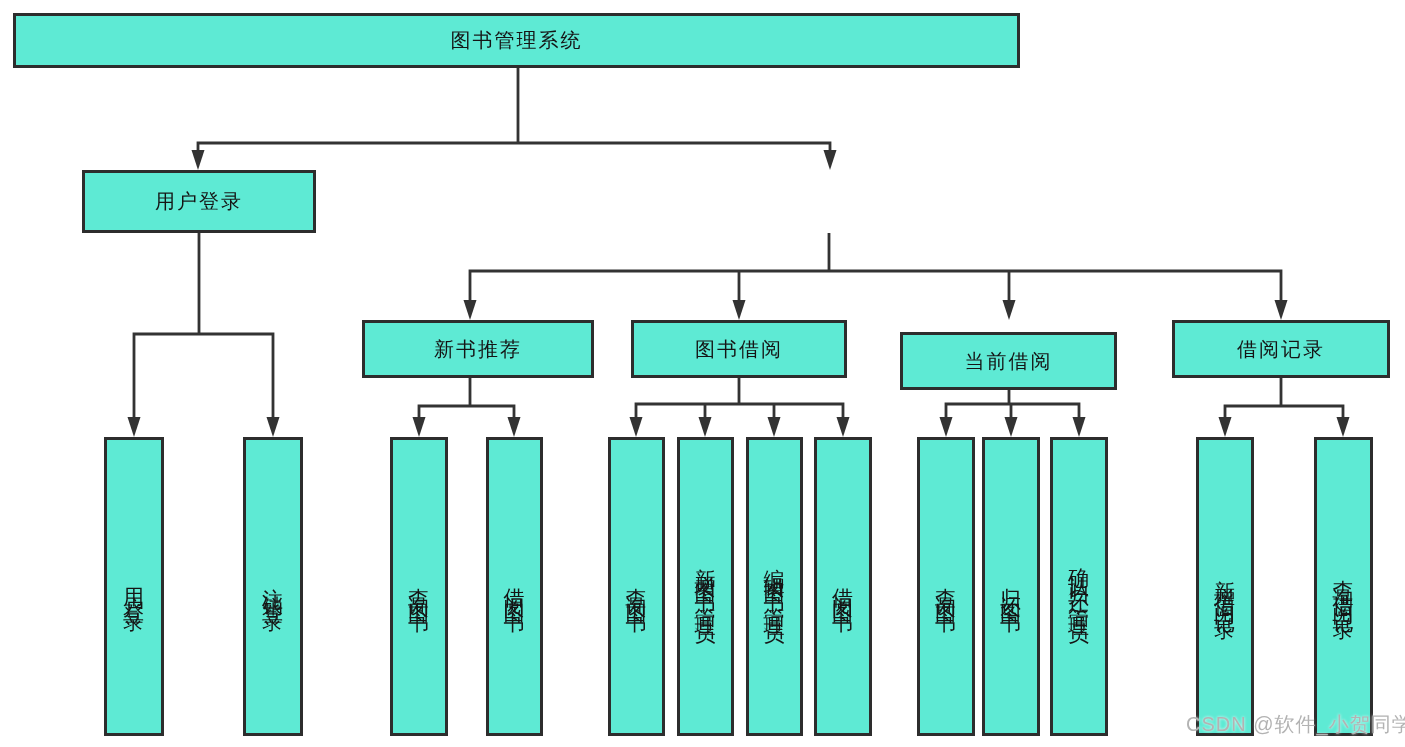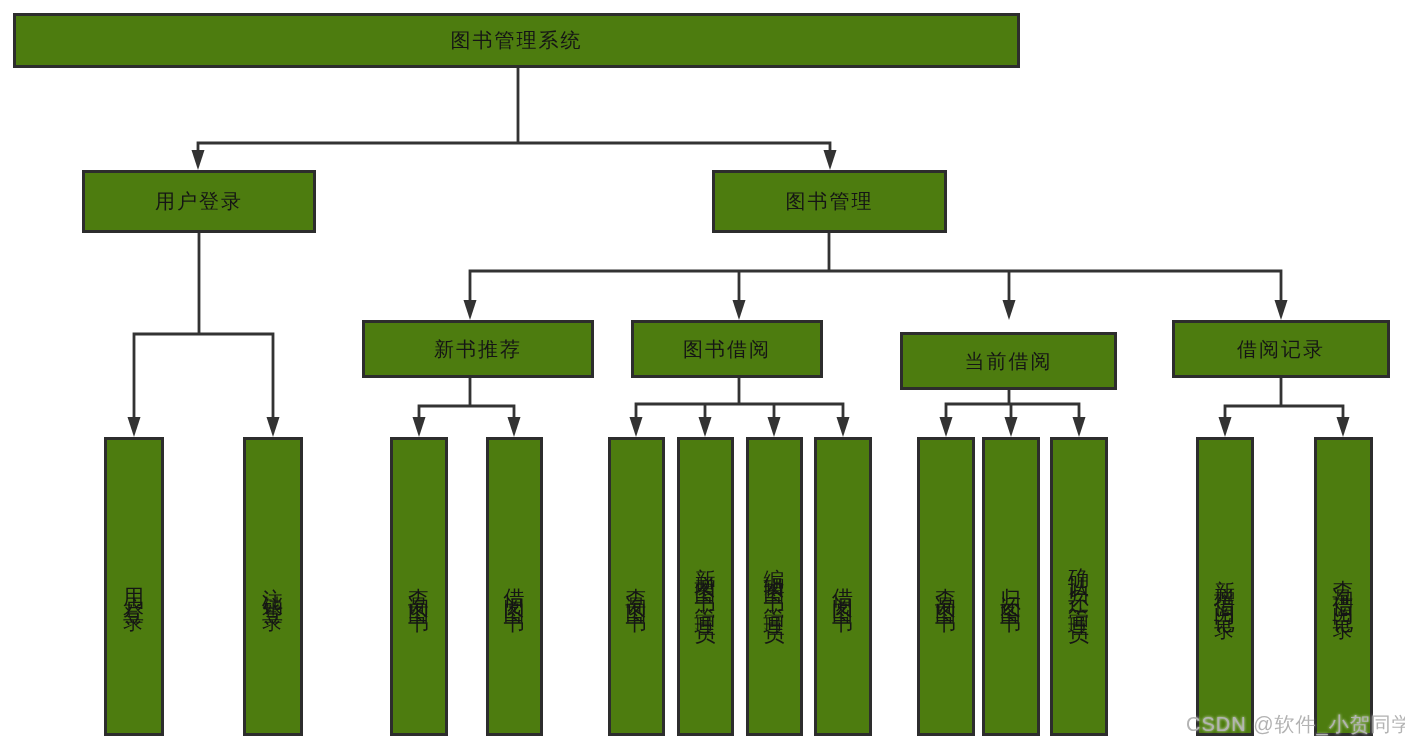--- a/index.html
+++ b/index.html
@@ -7,21 +7,21 @@
     position:relative;
     width:1405px;height:747px;
     background:#ffffff;
     font-family:"Liberation Sans", sans-serif;
     overflow:hidden;
   }
   #wires{position:absolute;left:0;top:0;width:1405px;height:747px;z-index:1;}
   .box{
     position:absolute;
     box-sizing:border-box;
-    background:#4d7c0f;
+    background:#5eead4;
     border:3px solid #2d2d2d;
     color:#151515;
     display:flex;
     align-items:center;
     justify-content:center;
     z-index:2;
   }
   .h{
     font-size:20px;
     letter-spacing:2px;
@@ -79,24 +79,23 @@
       <polygon points="1004.5,417 1017.5,417 1011,437"></polygon>
       <polygon points="1072.5,417 1085.5,417 1079,437"></polygon>
       <polygon points="1218.5,417 1231.5,417 1225,437"></polygon>
       <polygon points="1336.5,417 1349.5,417 1343,437"></polygon>
     </g>
   </svg>
 
   <div class="box h" style="left:13px;top:13px;width:1007px;height:55px;">图书管理系统</div>
 
   <div class="box h" style="left:82px;top:170px;width:234px;height:63px;">用户登录</div>
-  <div class="box h" style="left:712px;top:170px;width:235px;height:63px;">图书管理</div>
 
   <div class="box h" style="left:362px;top:320px;width:232px;height:58px;">新书推荐</div>
-  <div class="box h" style="left:631px;top:320px;width:192px;height:58px;">图书借阅</div>
+  <div class="box h" style="left:631px;top:320px;width:216px;height:58px;">图书借阅</div>
   <div class="box h" style="left:900px;top:332px;width:217px;height:58px;">当前借阅</div>
   <div class="box h" style="left:1172px;top:320px;width:218px;height:58px;">借阅记录</div>
 
   <div class="box v" style="left:104px;top:437px;width:60px;height:299px;">用户登录</div>
   <div class="box v" style="left:243px;top:437px;width:60px;height:299px;">注销登录</div>
 
   <div class="box v" style="left:390px;top:437px;width:58px;height:299px;">查询图书</div>
   <div class="box v" style="left:486px;top:437px;width:57px;height:299px;">借阅图书</div>
 
   <div class="box v" style="left:608px;top:437px;width:57px;height:299px;">查询图书</div>

